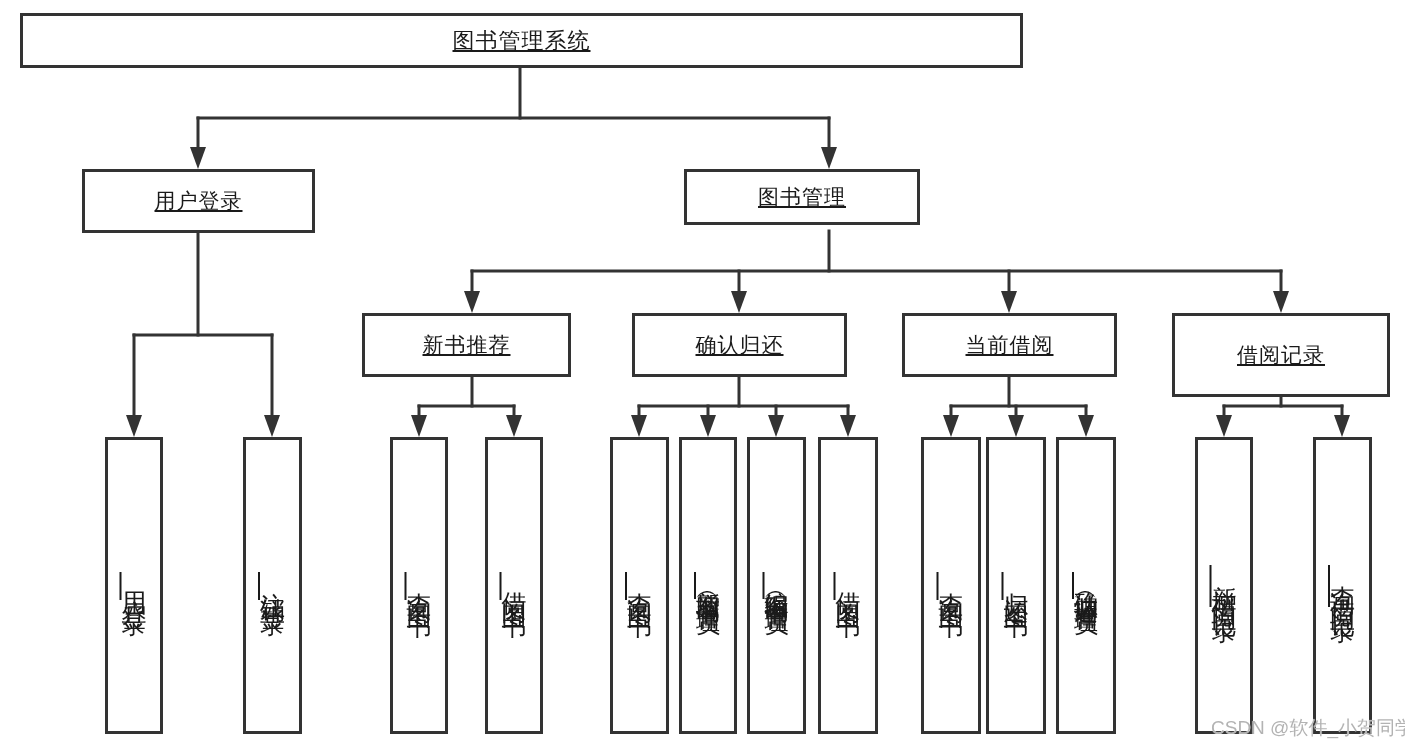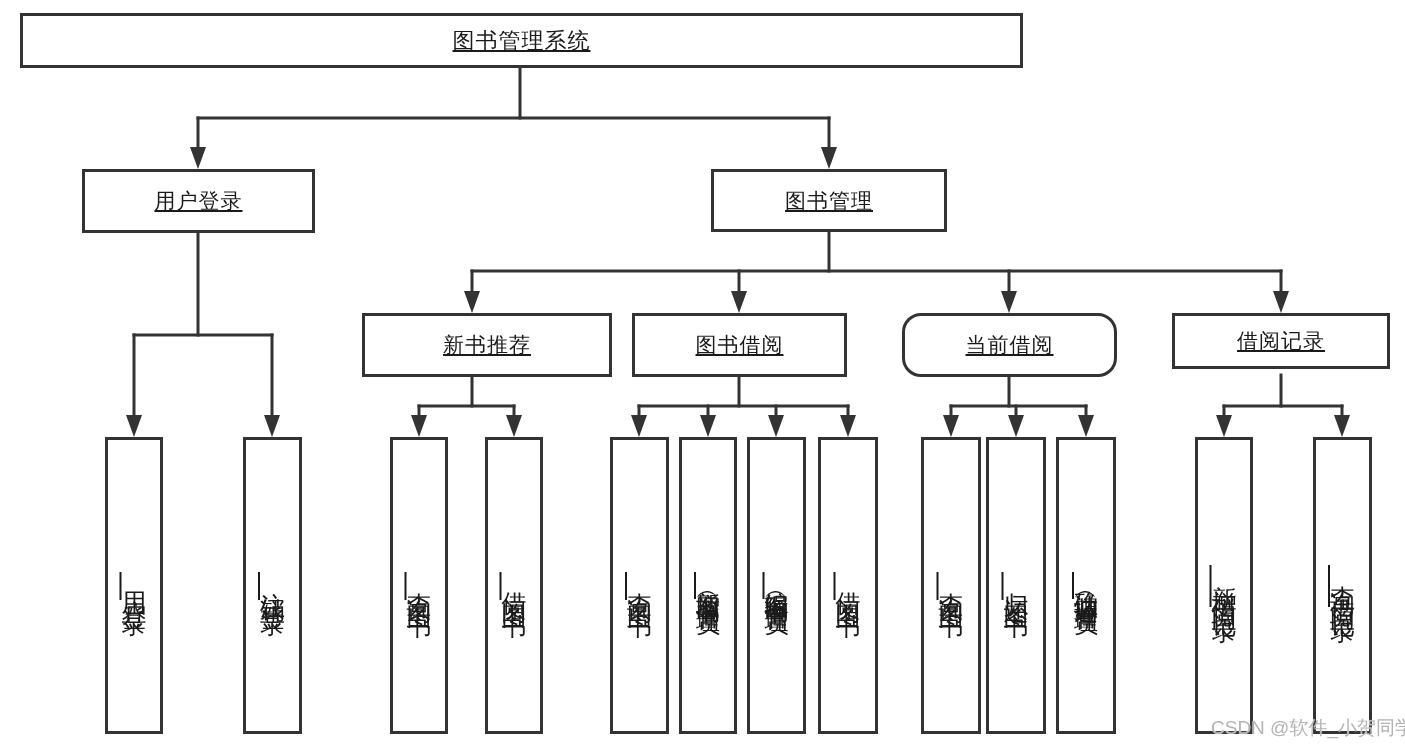--- a/index.html
+++ b/index.html
@@ -141,34 +141,34 @@
     </g>
   </svg>
 
   <div class="box" style="left:20px; top:13px; width:1003px; height:55px;">
     <span class="root-label">图书管理系统</span>
   </div>
 
   <div class="box" style="left:82px; top:169px; width:233px; height:64px;">
     <span class="h-label">用户登录</span>
   </div>
-  <div class="box" style="left:711px; top:169px; width:236px; height:63px;">
+  <div class="box" style="left:684px; top:169px; width:236px; height:56px;">
     <span class="h-label">图书管理</span>
   </div>
 
-  <div class="box" style="left:362px; top:313px; width:250px; height:64px;">
+  <div class="box" style="left:362px; top:313px; width:209px; height:64px;">
     <span class="h-label">新书推荐</span>
   </div>
   <div class="box" style="left:632px; top:313px; width:215px; height:64px;">
-    <span class="h-label">图书借阅</span>
-  </div>
-  <div class="box" style="left:902px; top:313px; width:215px; height:64px;border-radius:19px;">
+    <span class="h-label">确认归还</span>
+  </div>
+  <div class="box" style="left:902px; top:313px; width:215px; height:64px;">
     <span class="h-label">当前借阅</span>
   </div>
-  <div class="box" style="left:1172px; top:313px; width:218px; height:56px;">
+  <div class="box" style="left:1172px; top:313px; width:218px; height:84px;">
     <span class="h-label">借阅记录</span>
   </div>
 
   <div class="box leaf" style="left:105px; top:437px; width:58px; height:297px;">
     <span class="v-text">用户登录</span>
   </div>
   <div class="box leaf" style="left:243px; top:437px; width:59px; height:297px;">
     <span class="v-text">注销登录</span>
   </div>
 

